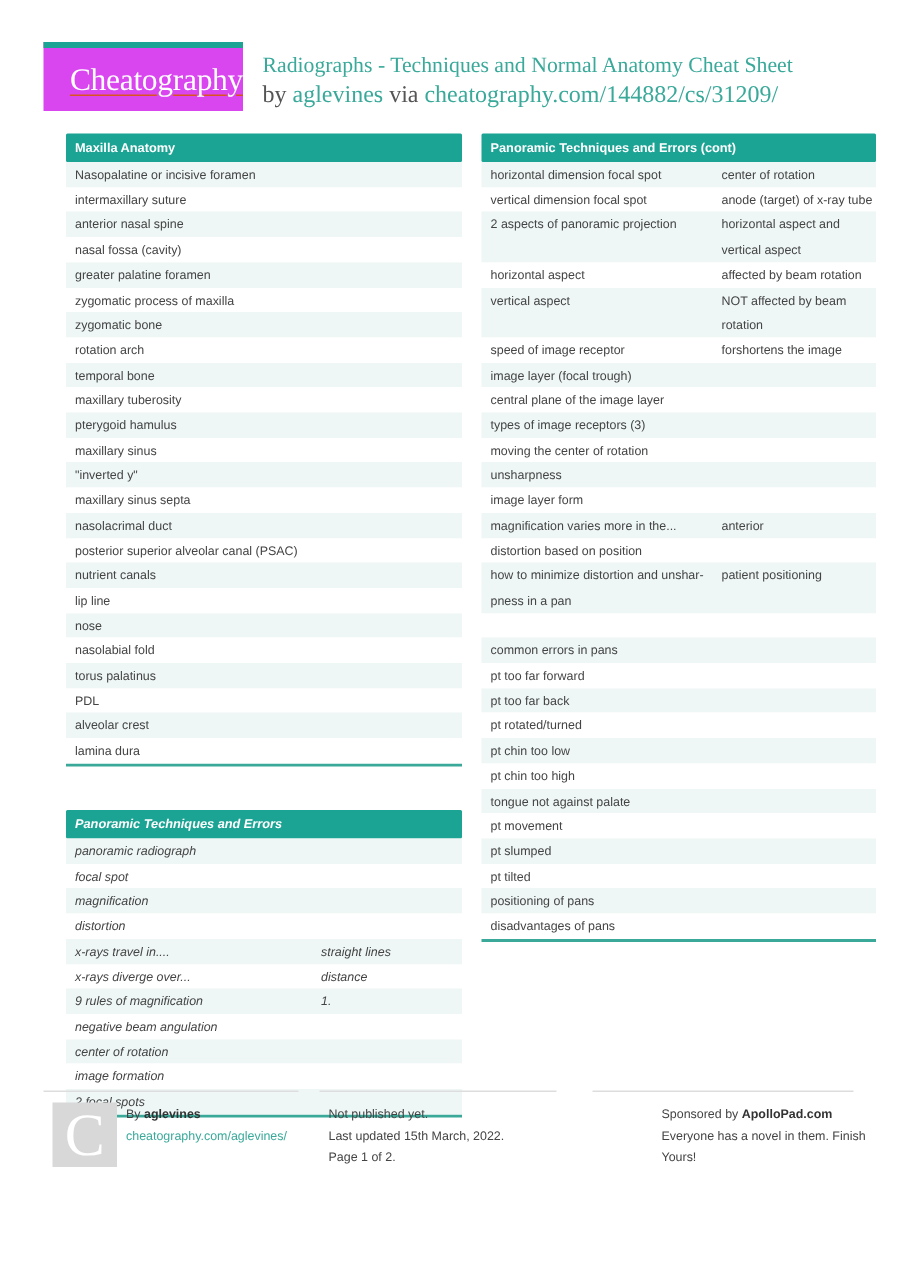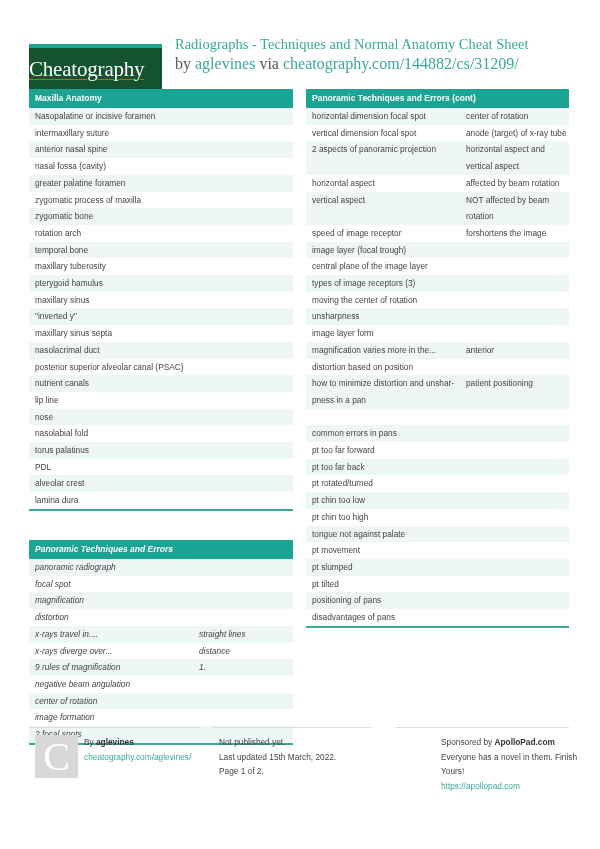--- a/index.html
+++ b/index.html
@@ -1,35 +1,35 @@
 <!DOCTYPE html>
 <html><head>
 <meta charset="utf-8">
 <style>
   * { box-sizing: border-box; margin: 0; padding: 0; }
   html, body { width: 600px; height: 849px; background: #ffffff; overflow: hidden; }
   body { position: relative; font-family: "Liberation Sans", sans-serif; color: #333; }
 
   .logo {
-    position: absolute; left: 29px; top: 44px; width: 133px; height: 46px;
-    background: #14532d; border-top: 4px solid #1ba394;
-    display: flex; align-items: center; justify-content: flex-start;
+    position: absolute; left: 29px; top: 28px; width: 133px; height: 46px;
+    background: #d946ef; border-top: 4px solid #1ba394;
+    display: flex; align-items: center; justify-content: flex-end;
   }
   .logo-text {
     font-family: "Liberation Serif", serif; font-size: 21px; color: #ffffff;
     position: relative; letter-spacing: -0.2px;
     text-decoration: underline; text-decoration-color: #d9541f; text-underline-offset: 3px;
     text-decoration-thickness: 1px;
   }
   .title-block { position: absolute; left: 175px; top: 36px; }
   .page-title { font-family: "Liberation Serif", serif; font-size: 14.5px; color: #3aa99a; white-space: nowrap; }
   .byline { font-family: "Liberation Serif", serif; font-size: 16px; color: #555; margin-top: 2px; white-space: nowrap; }
   .byline a { color: #3aa99a; text-decoration: none; }
 
-  .section { position: absolute; border-bottom: 2px solid #3aa99a; }
+  .section { position: absolute; border-bottom: 2px solid #3aa99a; margin-left: 15px; }
   .sec-header {
     background: #1ba394; color: #fff; font-size: 8.5px; font-weight: bold;
     height: 19px; line-height: 19px; padding-left: 6px; border-radius: 1px;
   }
   .row { display: flex; font-size: 8.3px; color: #444; line-height: 16.7px; }
   .row:nth-child(odd) { background: #eef7f6; }
   .row:nth-child(even) { background: #ffffff; }
   .cell-a { padding-left: 6px; flex: 0 0 auto; }
   .cell-b { padding-left: 6px; flex: 1 1 auto; }
 
@@ -320,15 +320,14 @@
     <div><a>cheatography.com/aglevines/</a></div>
   </div>
   <div class="f-col" style="left:190px;">
     <div>Not published yet.</div>
     <div>Last updated 15th March, 2022.</div>
     <div>Page 1 of 2.</div>
   </div>
   <div class="f-col" style="left:372px;width:150px;margin-left:40px;">
     <div><span>Sponsored by </span><b>ApolloPad.com</b></div>
     <div>Everyone has a novel in them. Finish Yours!</div>
-    <div><a>https://apollopad.com</a></div>
   </div>
 </div>
 
 </body></html>

